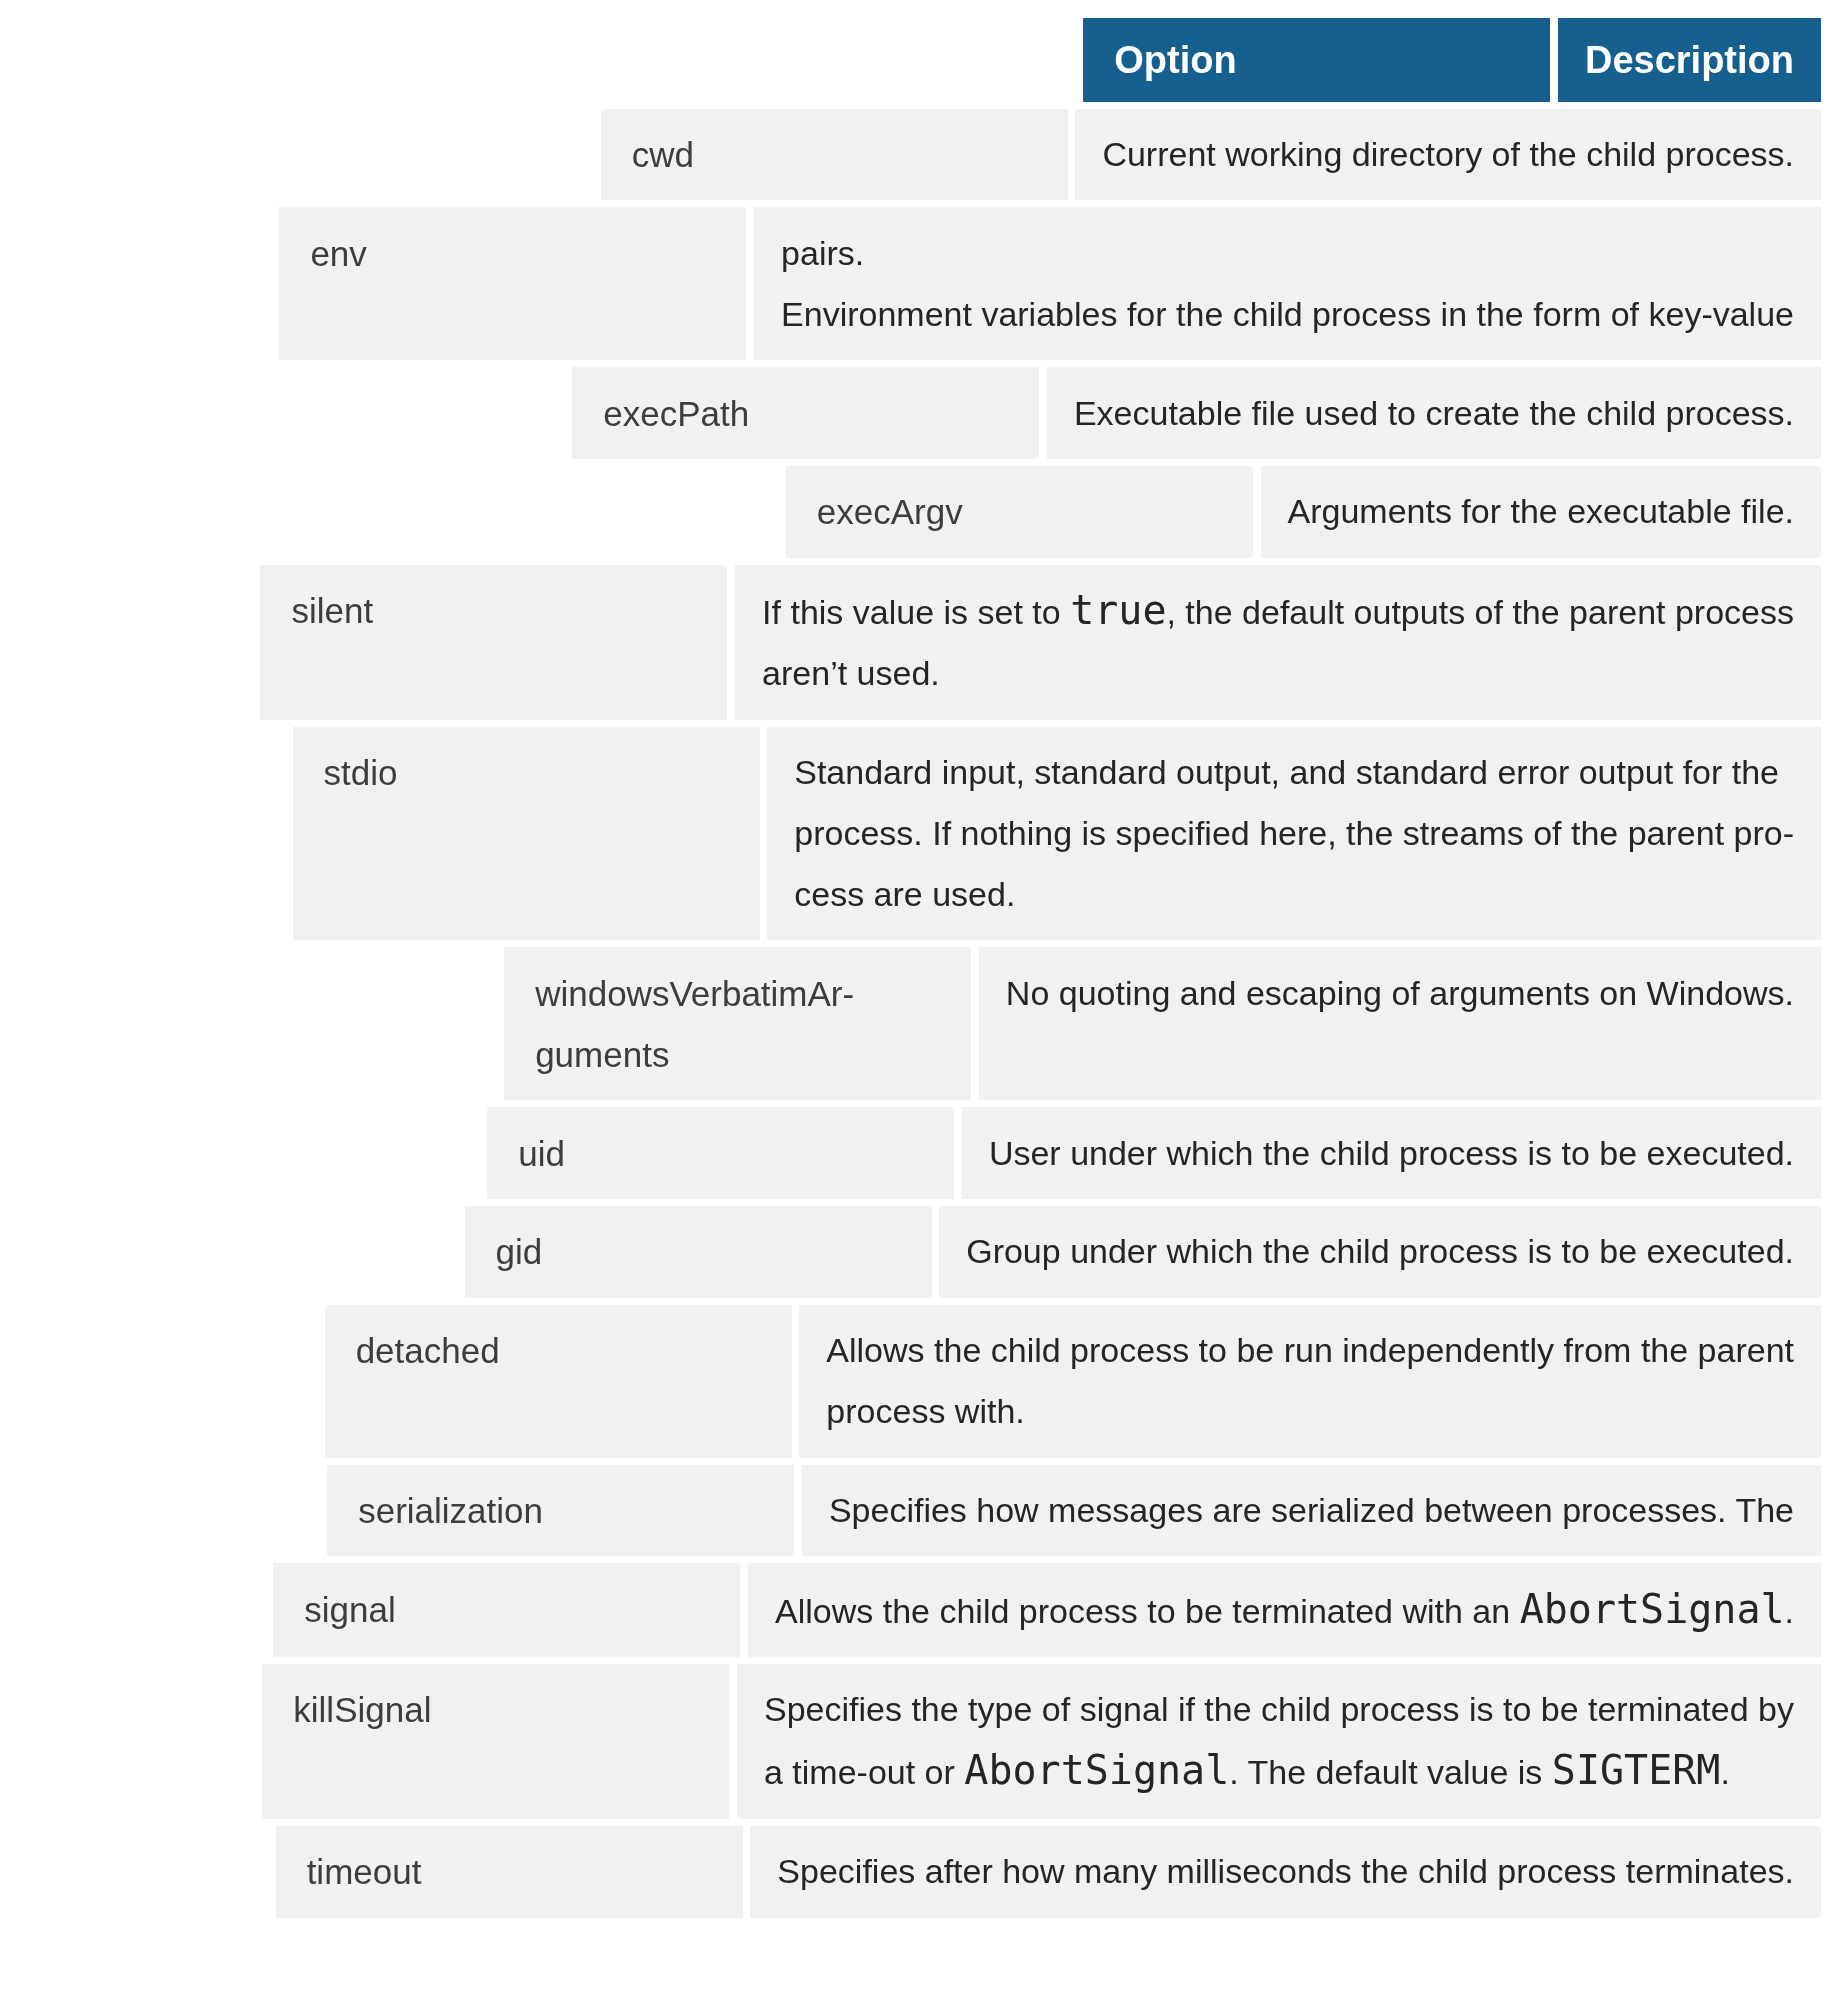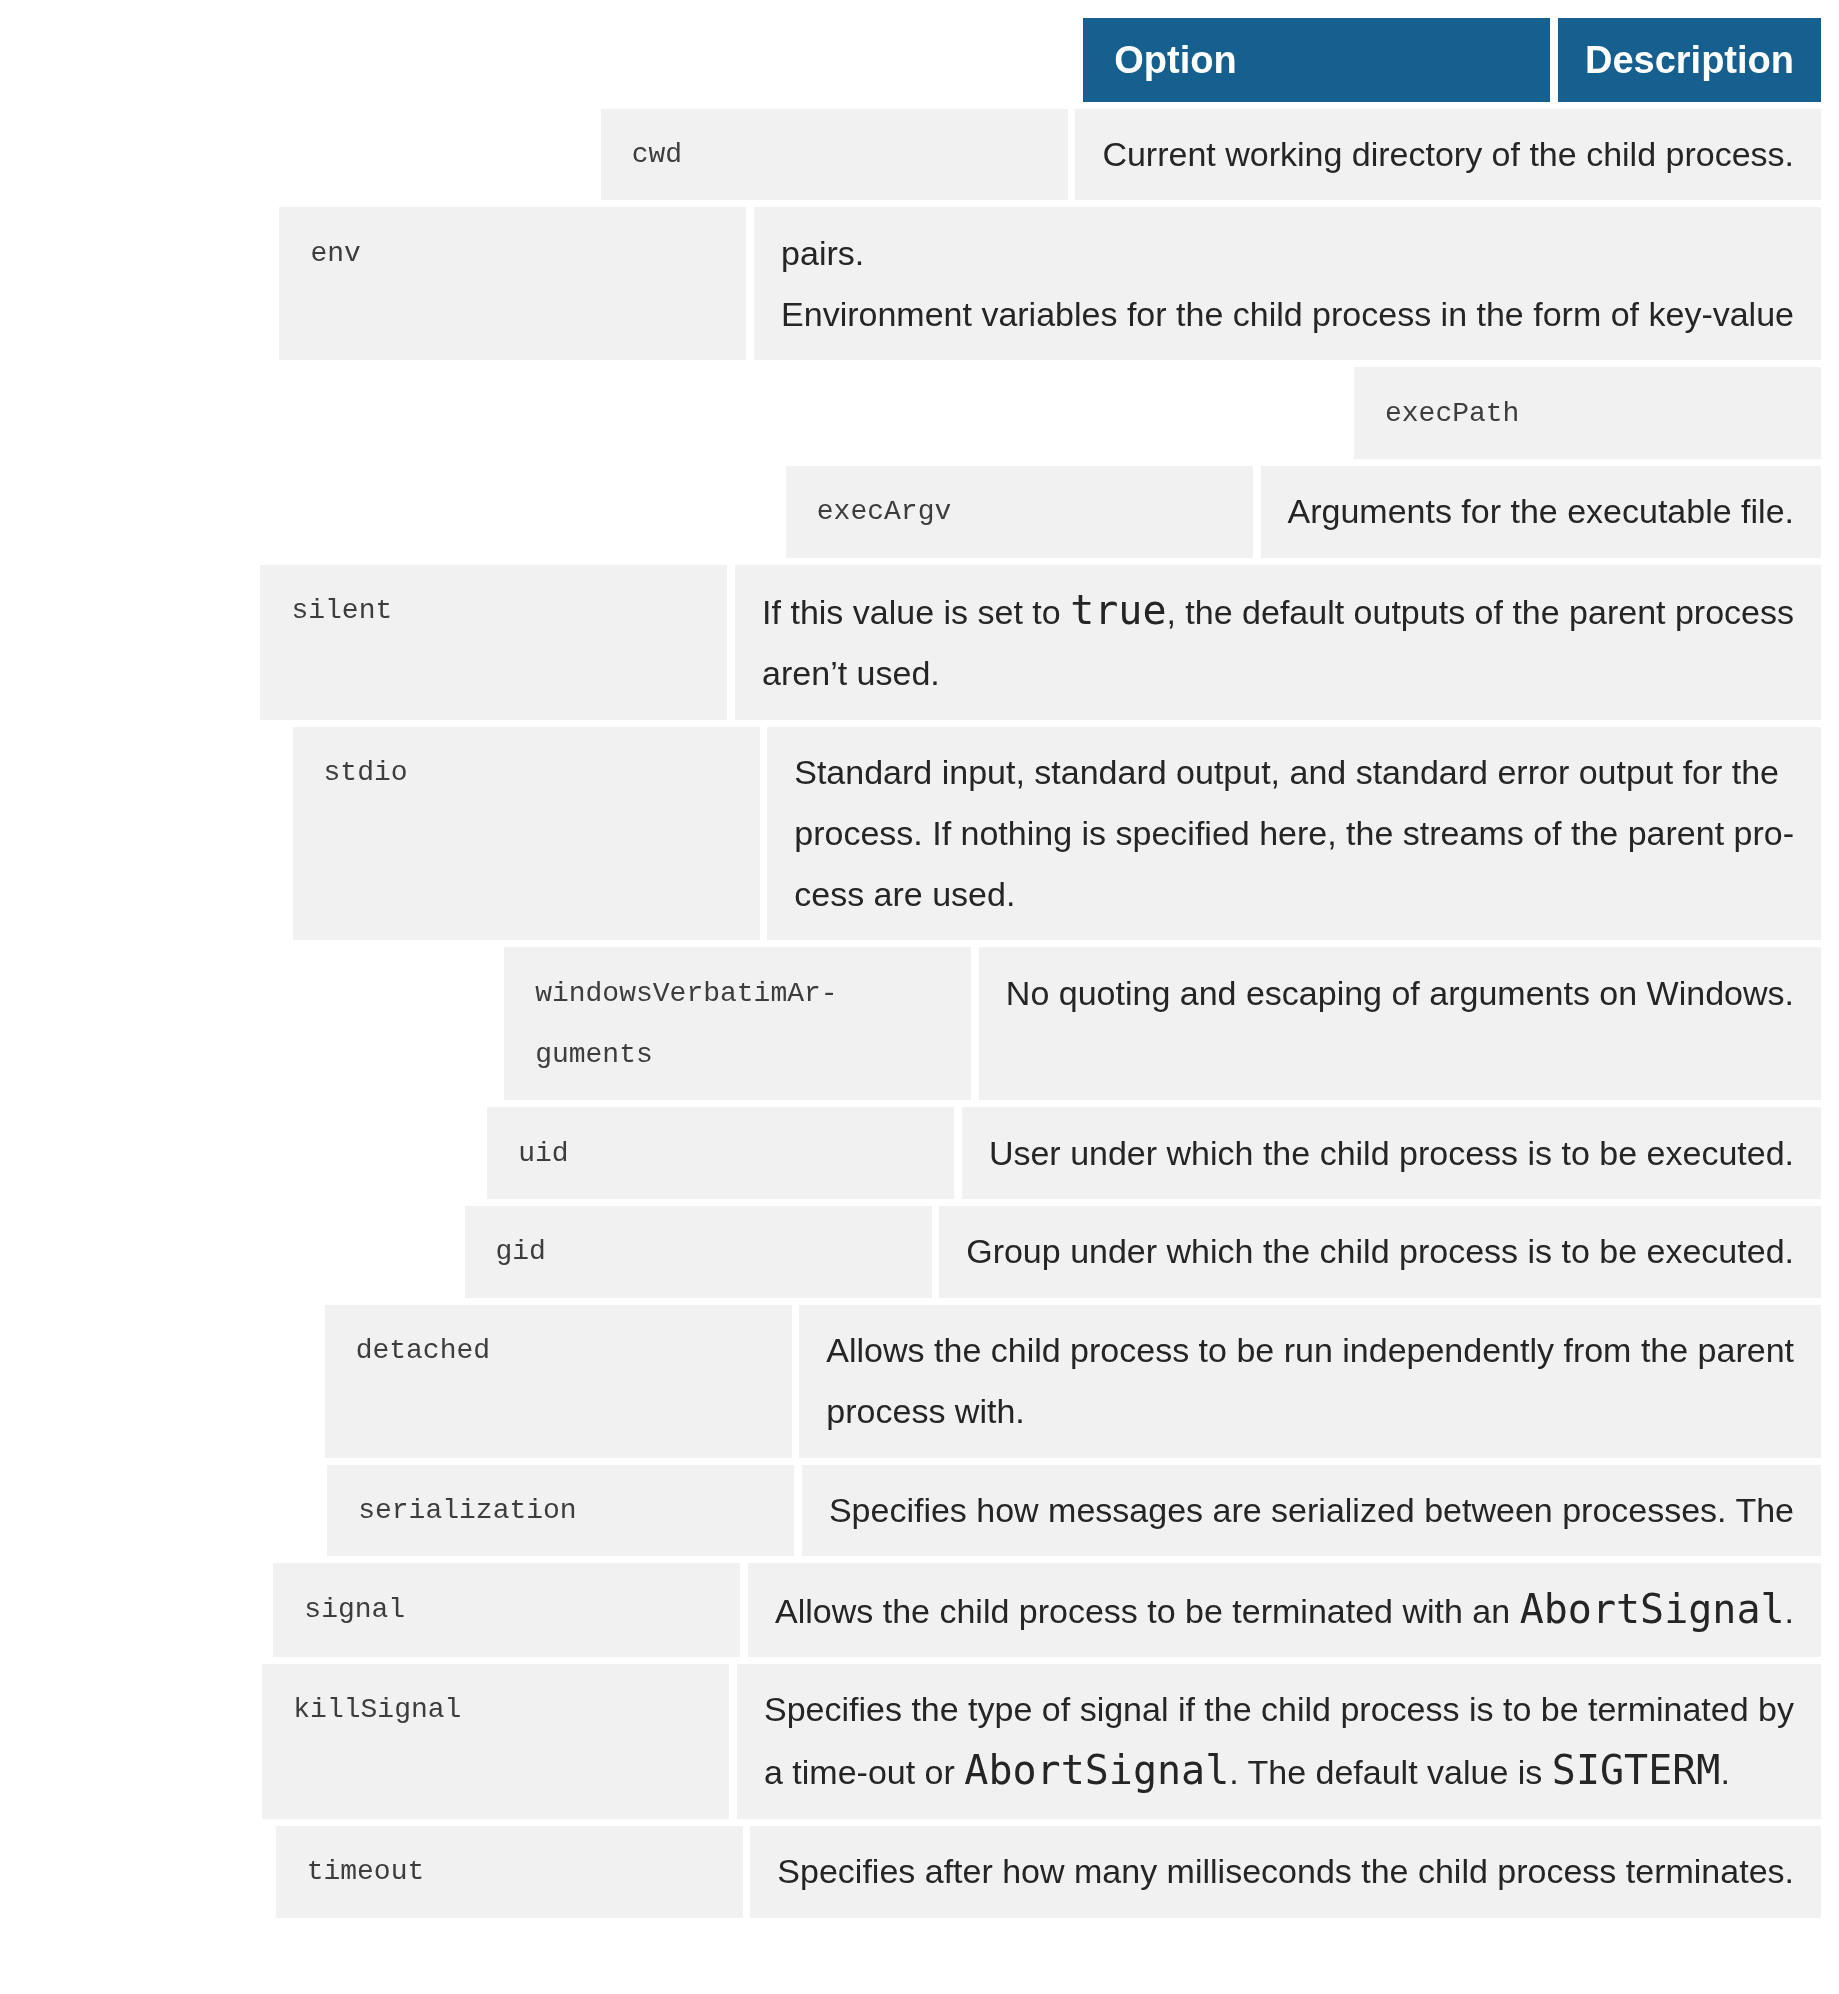--- a/index.html
+++ b/index.html
@@ -19,22 +19,22 @@
   }
   .table{
     position:absolute; left:10px; top:17.7px; width:1811px;
     display:flex; flex-direction:column; gap:7px;align-items:flex-end;
   }
   .row{ display:flex; gap:7.7px; }
   .cell{ background:var(--row-bg); }
   .cell.option{
     flex:0 0 467px; width:467px;
     padding:15.4px 23px 15.4px 31px;
-    font-family:Liberation Mono, monospace;
-    font-size:28px; line-height:61px;
+    font-family:Liberation Sans, sans-serif;
+    font-size:35px; line-height:61px;
     color:var(--option-text);
     white-space:pre-line;
   }
   .cell.desc{
     flex:1 1 auto;
     padding:15.4px 27px;
     font-size:34px; line-height:61px;
     color:var(--desc-text);
   }
   .row.header .cell{
@@ -69,20 +69,23 @@
     </div>
     <div class="row body">
       <div class="cell option">env</div>
       <div class="cell desc">
         <div class="line"><span>pairs.</span></div>
         <div class="line"><span>Environment variables for the child process in the form of key-value</span></div>
       </div>
     </div>
     <div class="row body">
       <div class="cell option">execPath</div>
+      <div class="cell desc">
+        <div class="line"><span>Executable file used to create the child process.</span></div>
+      </div>
     </div>
     <div class="row body">
       <div class="cell option">execArgv</div>
       <div class="cell desc">
         <div class="line"><span>Arguments for the executable file.</span></div>
       </div>
     </div>
     <div class="row body">
       <div class="cell option">silent</div>
       <div class="cell desc">

